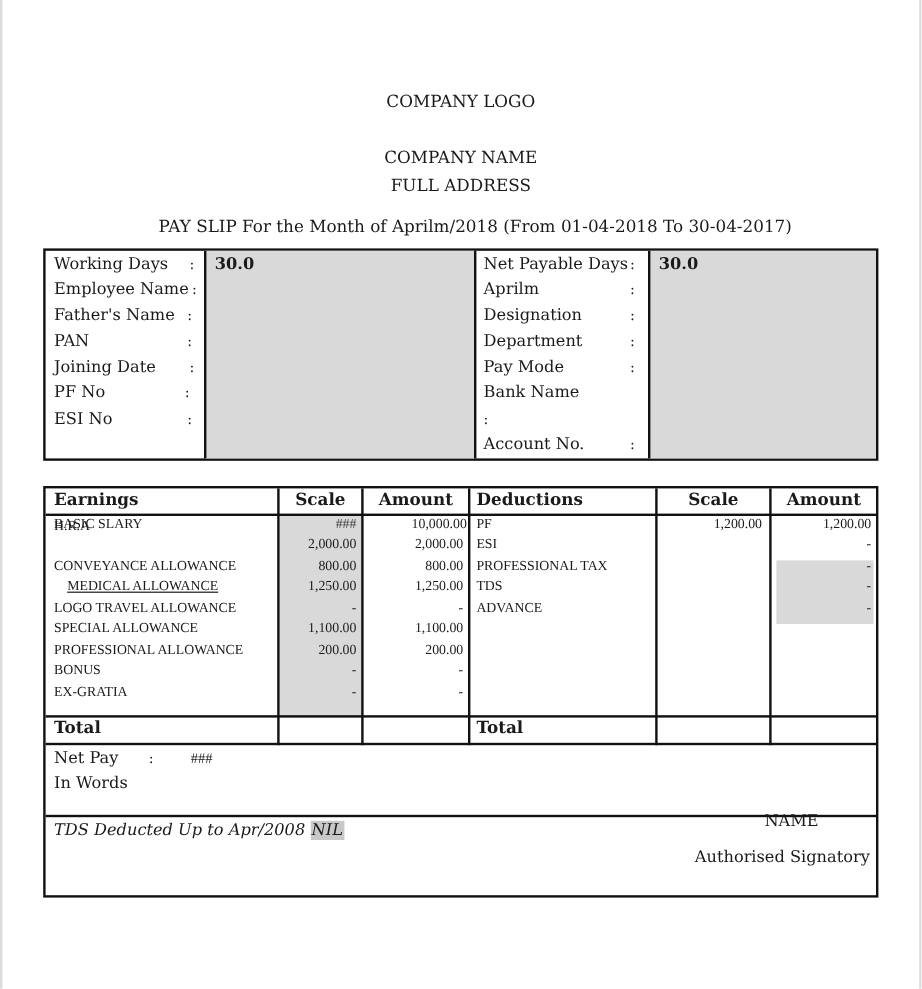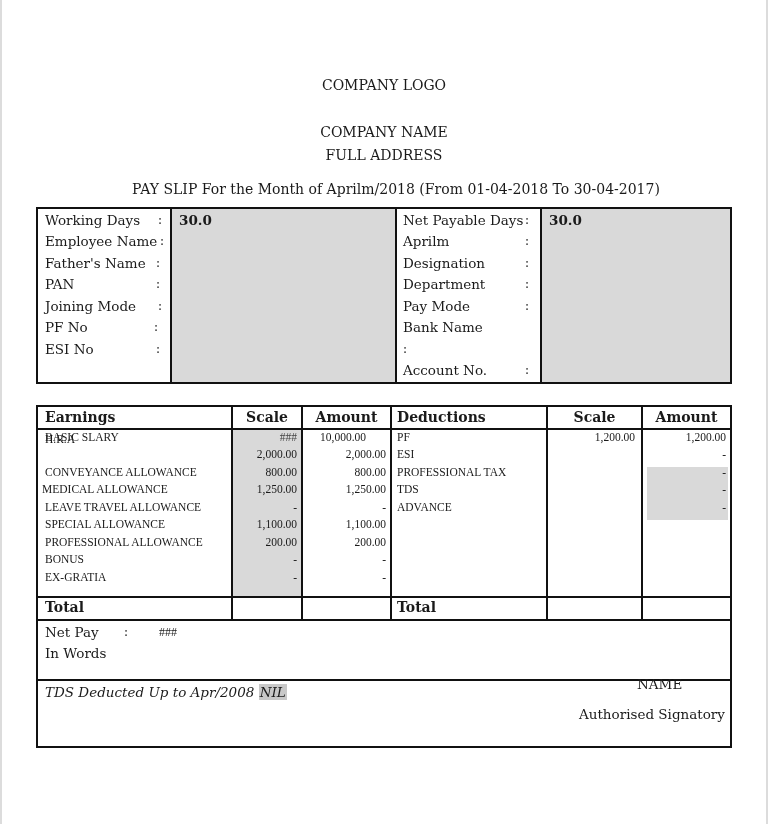--- a/index.html
+++ b/index.html
@@ -34,21 +34,21 @@
   <div class="grey" style="position:absolute; left:133px; top:0; width:224px; height:173px;"></div>
   <div class="grey" style="position:absolute; left:503px; top:0; width:189px; height:173px;"></div>
   <div class="vline" style="left:132px; top:0; height:173px;"></div>
   <div class="vline" style="left:357px; top:0; height:173px;"></div>
   <div class="vline" style="left:502px; top:0; height:173px;"></div>
 
   <div class="lbl" style="left:7px; top:3px;">Working Days</div>
   <div class="lbl" style="left:7px; top:24px;">Employee Name</div>
   <div class="lbl" style="left:7px; top:46px;">Father's Name</div>
   <div class="lbl" style="left:7px; top:67px;">PAN</div>
-  <div class="lbl" style="left:7px; top:89px;">Joining Mode</div>
+  <div class="lbl" style="left:7px; top:89px;">Joining Date</div>
   <div class="lbl" style="left:7px; top:110px;">PF No</div>
   <div class="lbl" style="left:7px; top:132px;">ESI No</div>
   <div class="colon" style="left:120px; top:4px;">:</div>
   <div class="colon" style="left:122px; top:25px;">:</div>
   <div class="colon" style="left:118px; top:47px;">:</div>
   <div class="colon" style="left:118px; top:68px;">:</div>
   <div class="colon" style="left:120px; top:90px;">:</div>
   <div class="colon" style="left:116px; top:111px;">:</div>
   <div class="colon" style="left:118px; top:133px;">:</div>
   <div class="bold-val" style="left:141px; top:3px;">30.0</div>
@@ -89,38 +89,38 @@
   <div class="hdr" style="left:7px; top:2px;">Earnings</div>
   <div class="hdr" style="left:195px; width:68px; text-align:center; top:2px;">Scale</div>
   <div class="hdr" style="left:265px; width:87px; text-align:center; top:2px;">Amount</div>
   <div class="hdr" style="left:359px; top:2px;">Deductions</div>
   <div class="hdr" style="left:510px; width:93px; text-align:center; top:2px;">Scale</div>
   <div class="hdr" style="left:605px; width:87px; text-align:center; top:2px;">Amount</div>
 
   <div class="row" style="left:7px; top:24px;">BASIC SLARY</div>
   <div class="row" style="left:7px; top:26px;">H.R.A</div>
   <div class="row" style="left:7px; top:59px;">CONVEYANCE ALLOWANCE</div>
-  <div class="row" style="left:4px; top:76px;">MEDICAL ALLOWANCE</div>
-  <div class="row" style="left:7px; top:94px;">LEAVE TRAVEL ALLOWANCE</div>
+  <div class="row" style="left:18px; top:76px;text-decoration:underline;">MEDICAL ALLOWANCE</div>
+  <div class="row" style="left:7px; top:94px;">LOGO TRAVEL ALLOWANCE</div>
   <div class="row" style="left:7px; top:111px;">SPECIAL ALLOWANCE</div>
   <div class="row" style="left:7px; top:129px;">PROFESSIONAL ALLOWANCE</div>
   <div class="row" style="left:7px; top:146px;">BONUS</div>
   <div class="row" style="left:7px; top:164px;">EX-GRATIA</div>
 
   <div class="num" style="left:195px; width:64px; top:24px; color:#444;">###</div>
   <div class="num" style="left:195px; width:64px; top:41px;">2,000.00</div>
   <div class="num" style="left:195px; width:64px; top:59px;">800.00</div>
   <div class="num" style="left:195px; width:64px; top:76px;">1,250.00</div>
   <div class="num" style="left:195px; width:64px; top:94px;">-</div>
   <div class="num" style="left:195px; width:64px; top:111px;">1,100.00</div>
   <div class="num" style="left:195px; width:64px; top:129px;">200.00</div>
   <div class="num" style="left:195px; width:64px; top:146px;">-</div>
   <div class="num" style="left:195px; width:64px; top:164px;">-</div>
 
-  <div class="num" style="left:265px; width:63px; top:24px;">10,000.00</div>
+  <div class="num" style="left:265px; width:86px; top:24px;">10,000.00</div>
   <div class="num" style="left:265px; width:83px; top:41px;">2,000.00</div>
   <div class="num" style="left:265px; width:83px; top:59px;">800.00</div>
   <div class="num" style="left:265px; width:83px; top:76px;">1,250.00</div>
   <div class="num" style="left:265px; width:83px; top:94px;">-</div>
   <div class="num" style="left:265px; width:83px; top:111px;">1,100.00</div>
   <div class="num" style="left:265px; width:83px; top:129px;">200.00</div>
   <div class="num" style="left:265px; width:83px; top:146px;">-</div>
   <div class="num" style="left:265px; width:83px; top:164px;">-</div>
 
   <div class="row" style="left:359px; top:24px;">PF</div>

